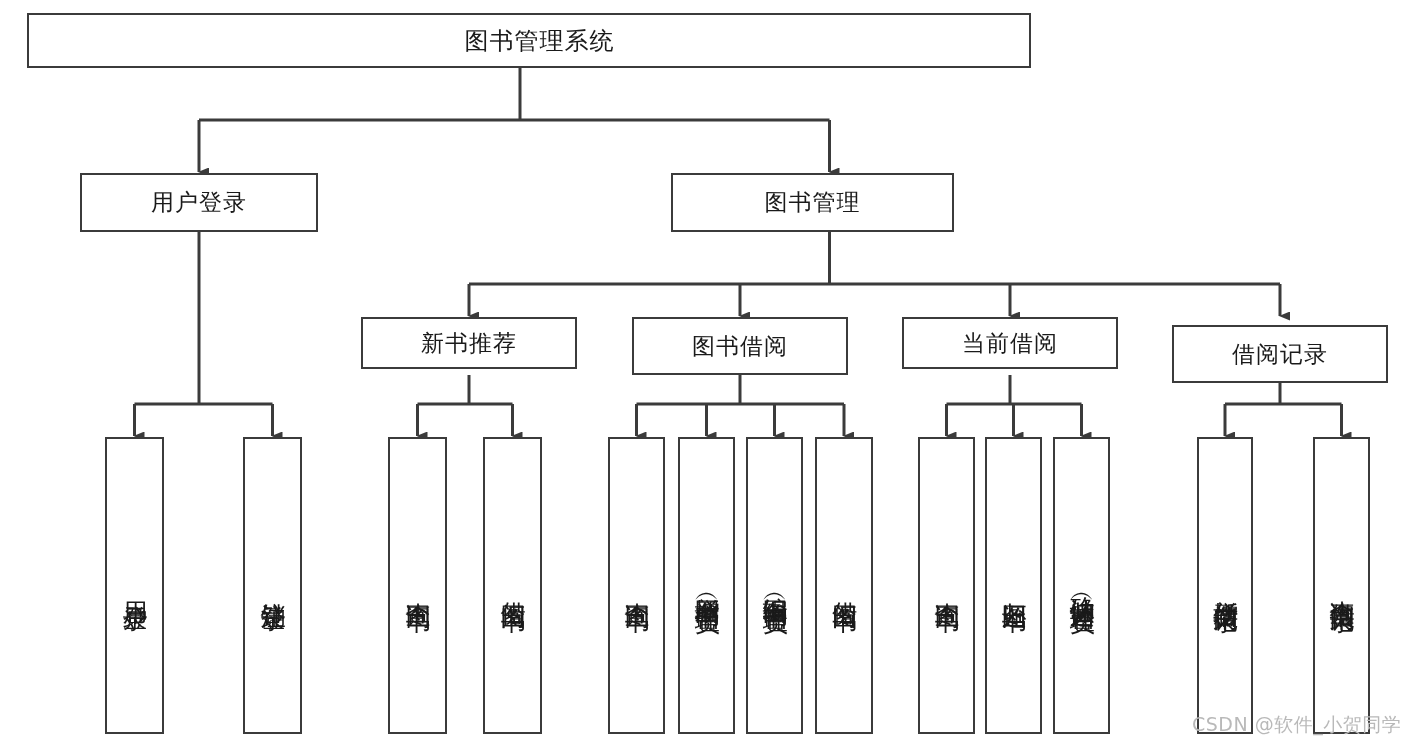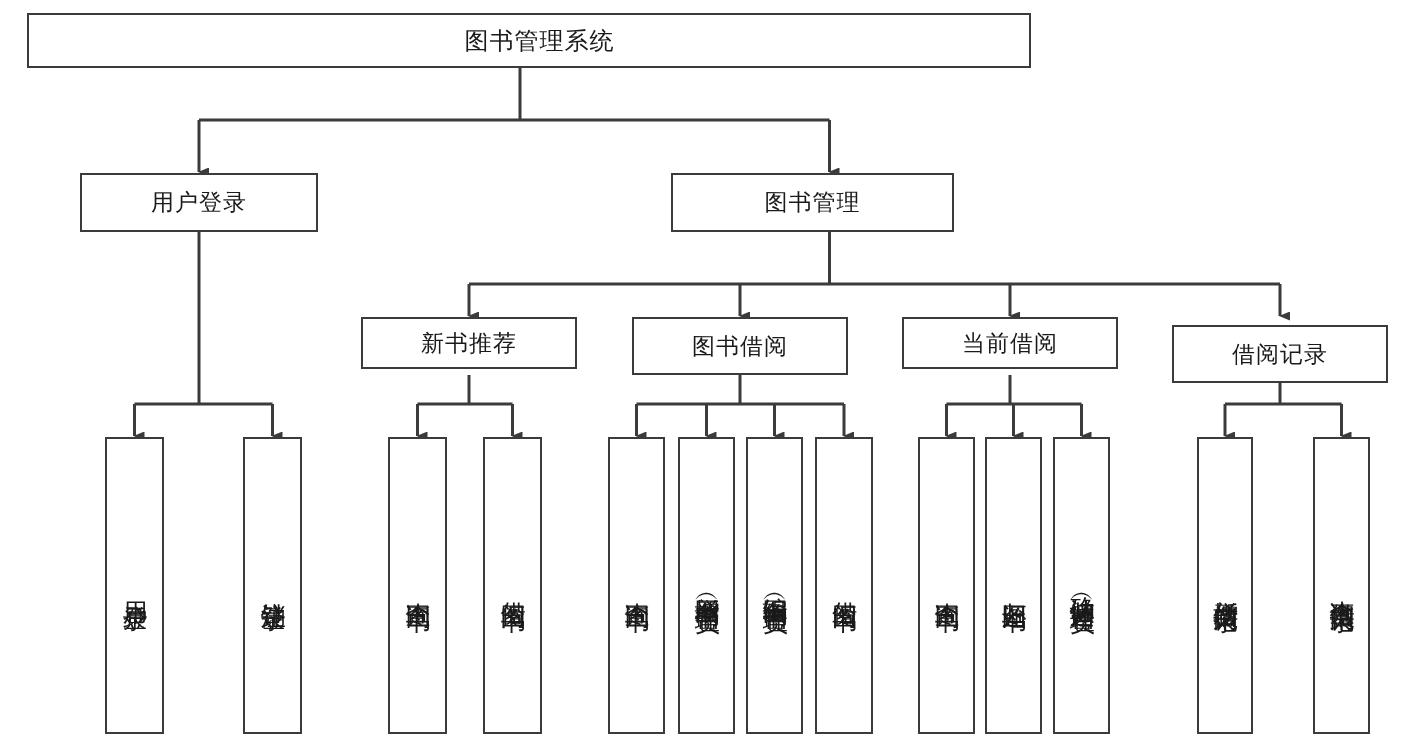--- a/index.html
+++ b/index.html
@@ -167,14 +167,15 @@
         <span class="lbl">确认归还（管理员）</span>
       </div>
       <div class="node vert" style="left: 1197px; top: 437px; width: 56px; height: 297px;">
         <span class="lbl">新增借阅记录</span>
       </div>
       <div class="node vert" style="left: 1313px; top: 437px; width: 57px; height: 297px;">
         <span class="lbl">查询借阅记录</span>
       </div>
     </div>
 
+  <div class="watermark" style="left: 1192px; top: 712px;">CSDN @软件_小贺同学</div>
 
 </div>
 
 </body></html>

